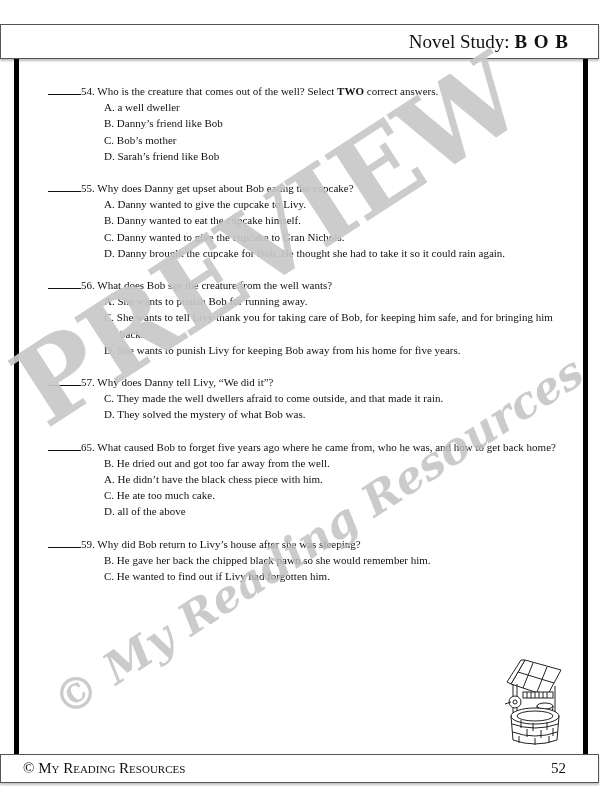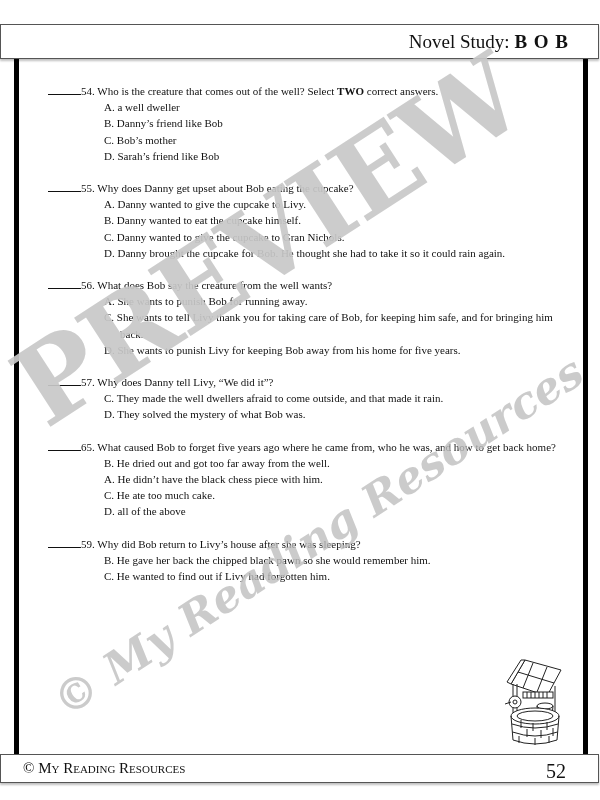--- a/index.html
+++ b/index.html
@@ -20,21 +20,21 @@
   .vbar.left { left: 14px; }
   .vbar.right { left: 583px; }
   .footer-box {
     position: absolute; left: 0; top: 754px; width: 597px; height: 27px;
     border: 1px solid #555; background: #fff;
     box-shadow: 0 2px 2px rgba(0,0,0,0.25);
   }
   .footer-left {
     position: absolute; left: 22px; top: 5px; font-size: 15px; font-variant: small-caps;
   }
-  .footer-right { position: absolute; right: 32px; top: 5px; font-size: 20px; }
+  .footer-right { position: absolute; right: 32px; top: 5px; font-size: 15px; }
 
   .content { position: absolute; left: 48px; top: 83px; width: 510px; font-size: 11px; line-height: 16.2px; }
   .question { margin-bottom: 16px; }
   .q-line { position: relative; padding-left: 56px; text-indent: -56px; }
   .q-blank { display: inline-block; width: 33px; border-bottom: 1px solid #111; height: 10px; margin-right: 0; vertical-align: baseline; }
   .option { padding-left: 56px; }
   .option-text { display: inline-block; padding-left: 16px; text-indent: -16px; font-family: Liberation Serif, serif; }
   .q-line b { font-weight: bold; }
 
   .watermark {

